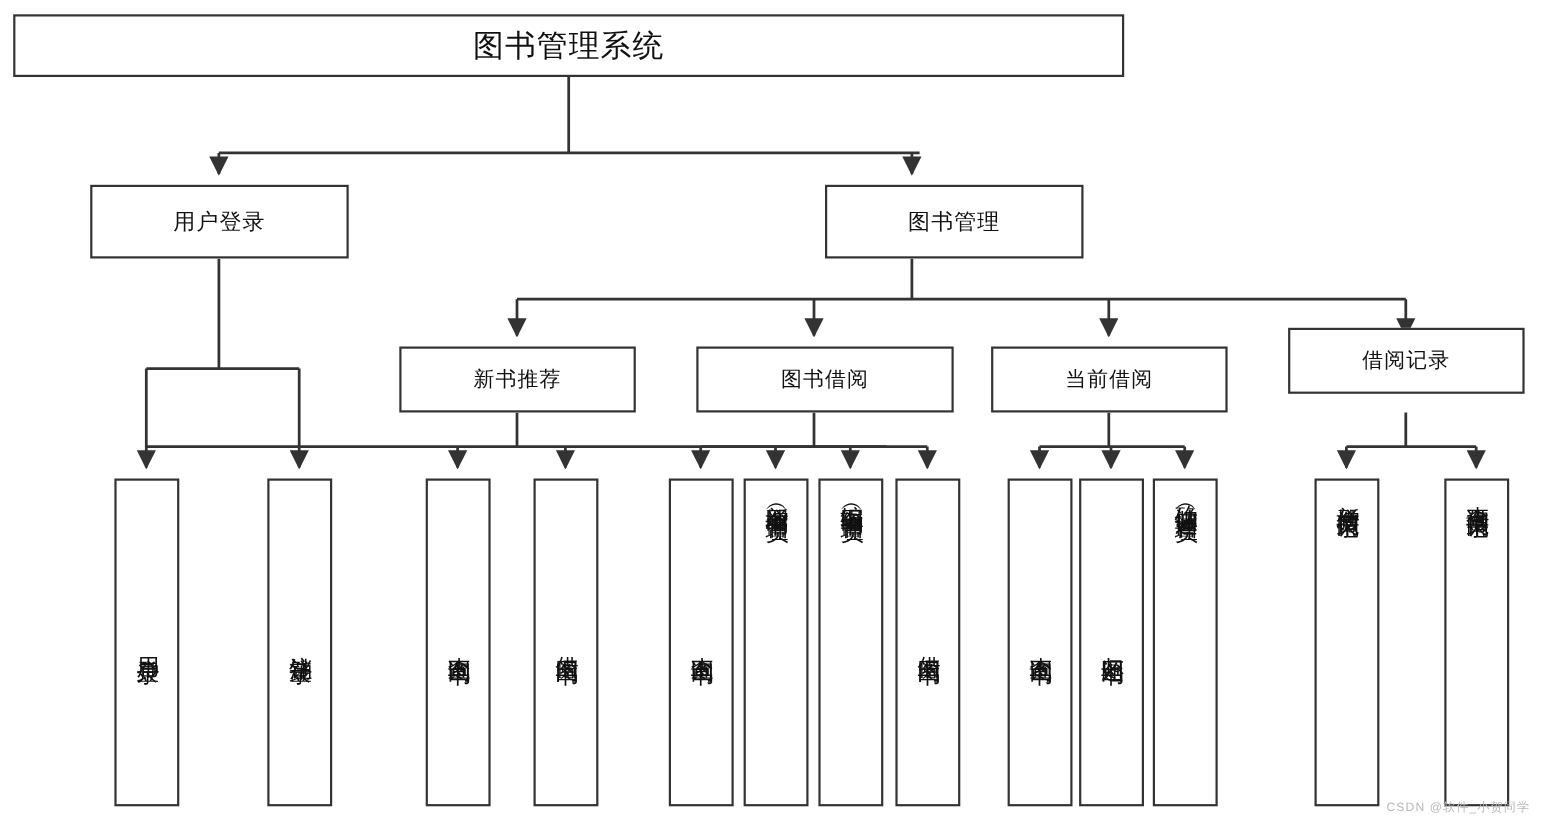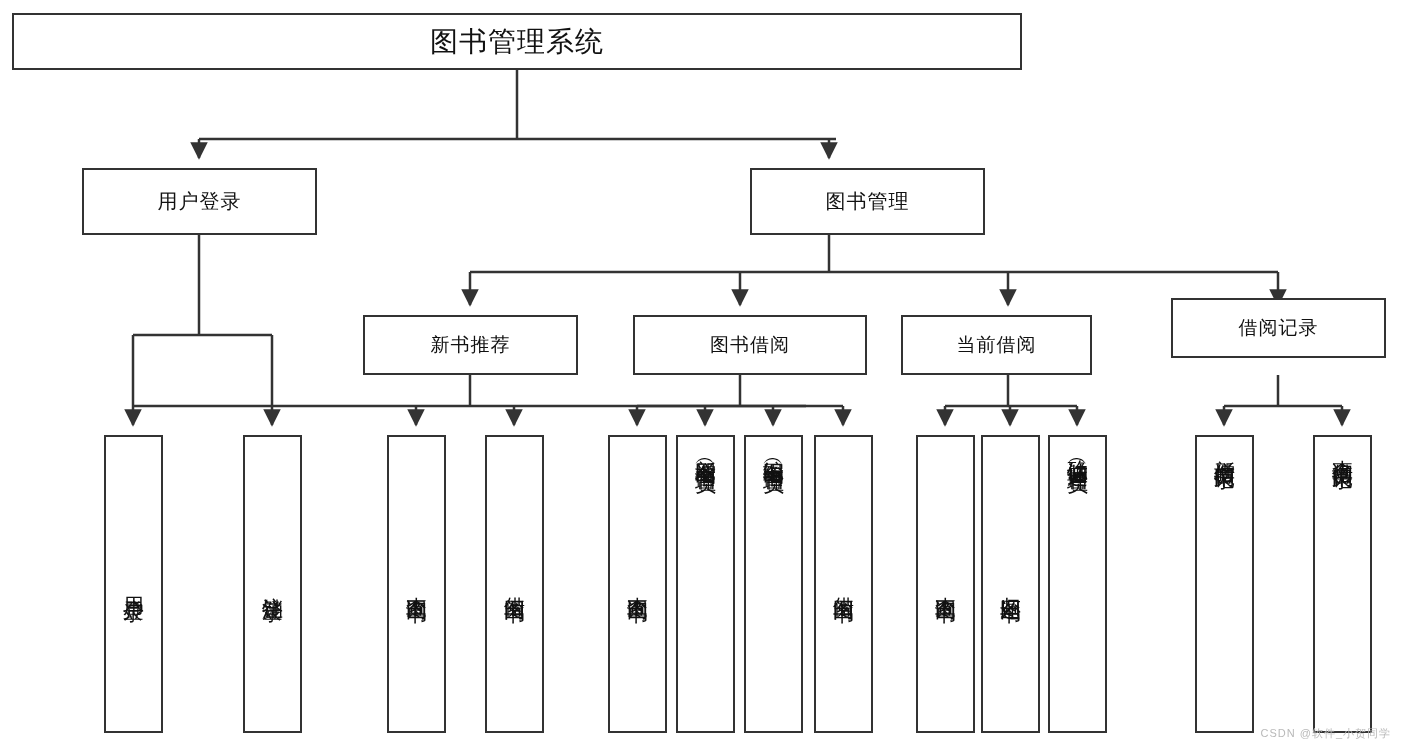--- a/index.html
+++ b/index.html
@@ -140,21 +140,21 @@
   <div class="node level1" style="left:712px; top:168px; width:235px; height:67px;margin-left:38px;">
     <span class="htext">图书管理</span>
   </div>
 
   <div class="node level2" style="left:363px; top:315px; width:215px; height:60px;">
     <span class="htext">新书推荐</span>
   </div>
   <div class="node level2" style="left:633px; top:315px; width:234px; height:60px;text-align:center;">
     <span class="htext">图书借阅</span>
   </div>
-  <div class="node level2" style="left:901px; top:315px; width:191px; height:60px;">
+  <div class="node level2" style="left:901px; top:315px; width:215px; height:60px;">
     <span class="htext">当前借阅</span>
   </div>
   <div class="node level2" style="left:1171px; top:298px; width:215px; height:60px;">
     <span class="htext">借阅记录</span>
   </div>
 
   <div class="node leaf short" style="left:104px; top:435px; width:59px; height:298px;">
     <span class="vtext">用户登录</span>
   </div>
   <div class="node leaf short" style="left:243px; top:435px; width:59px; height:298px;">

